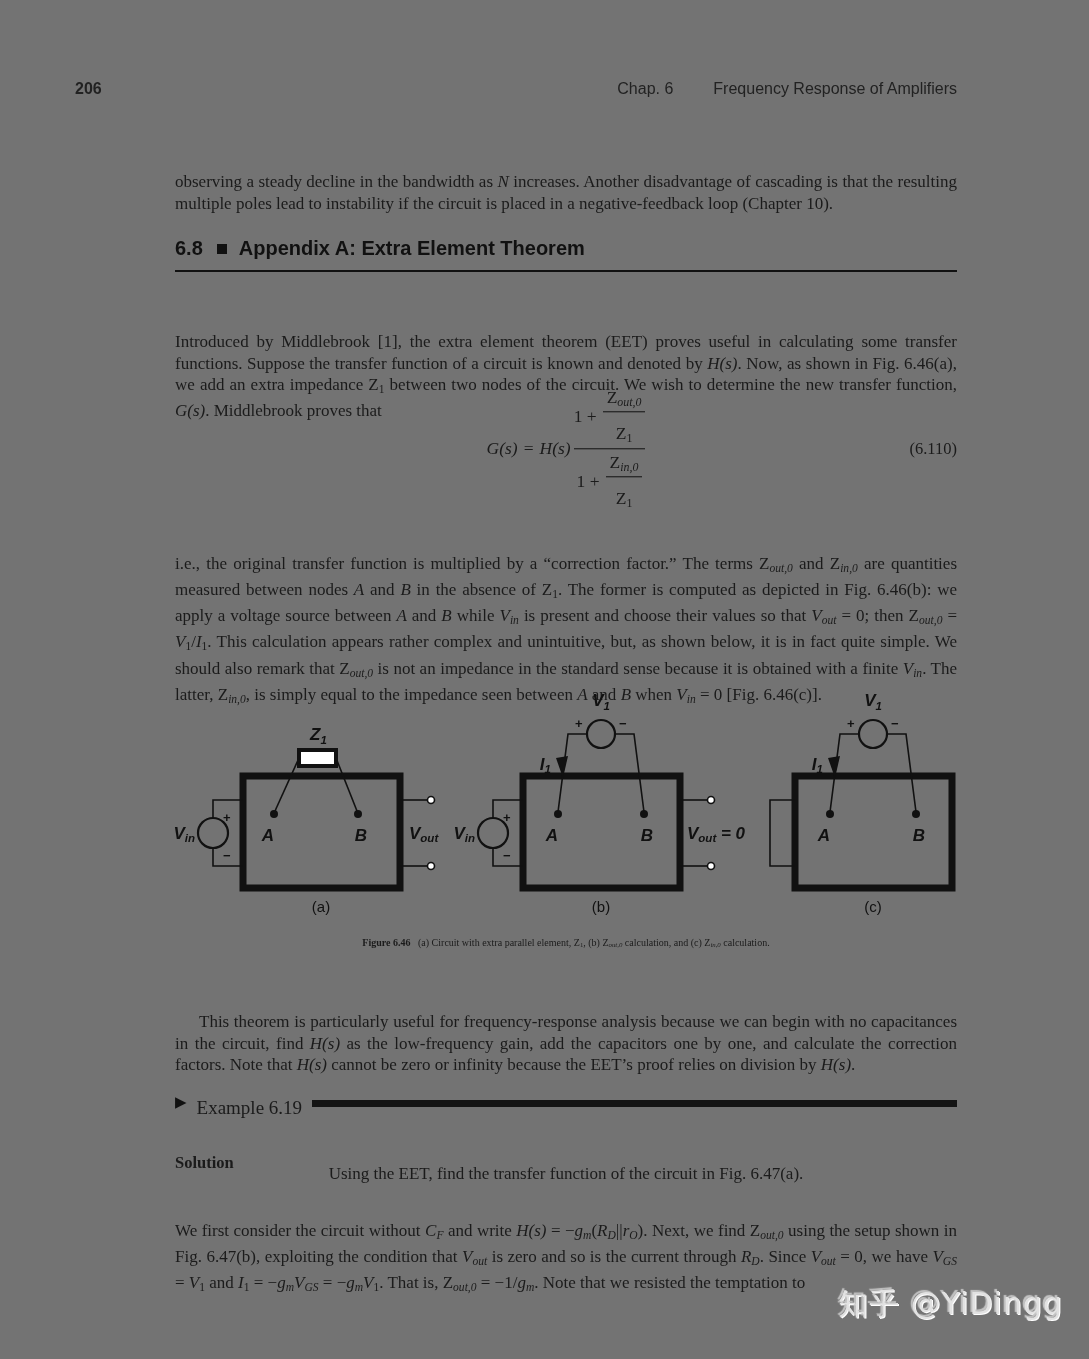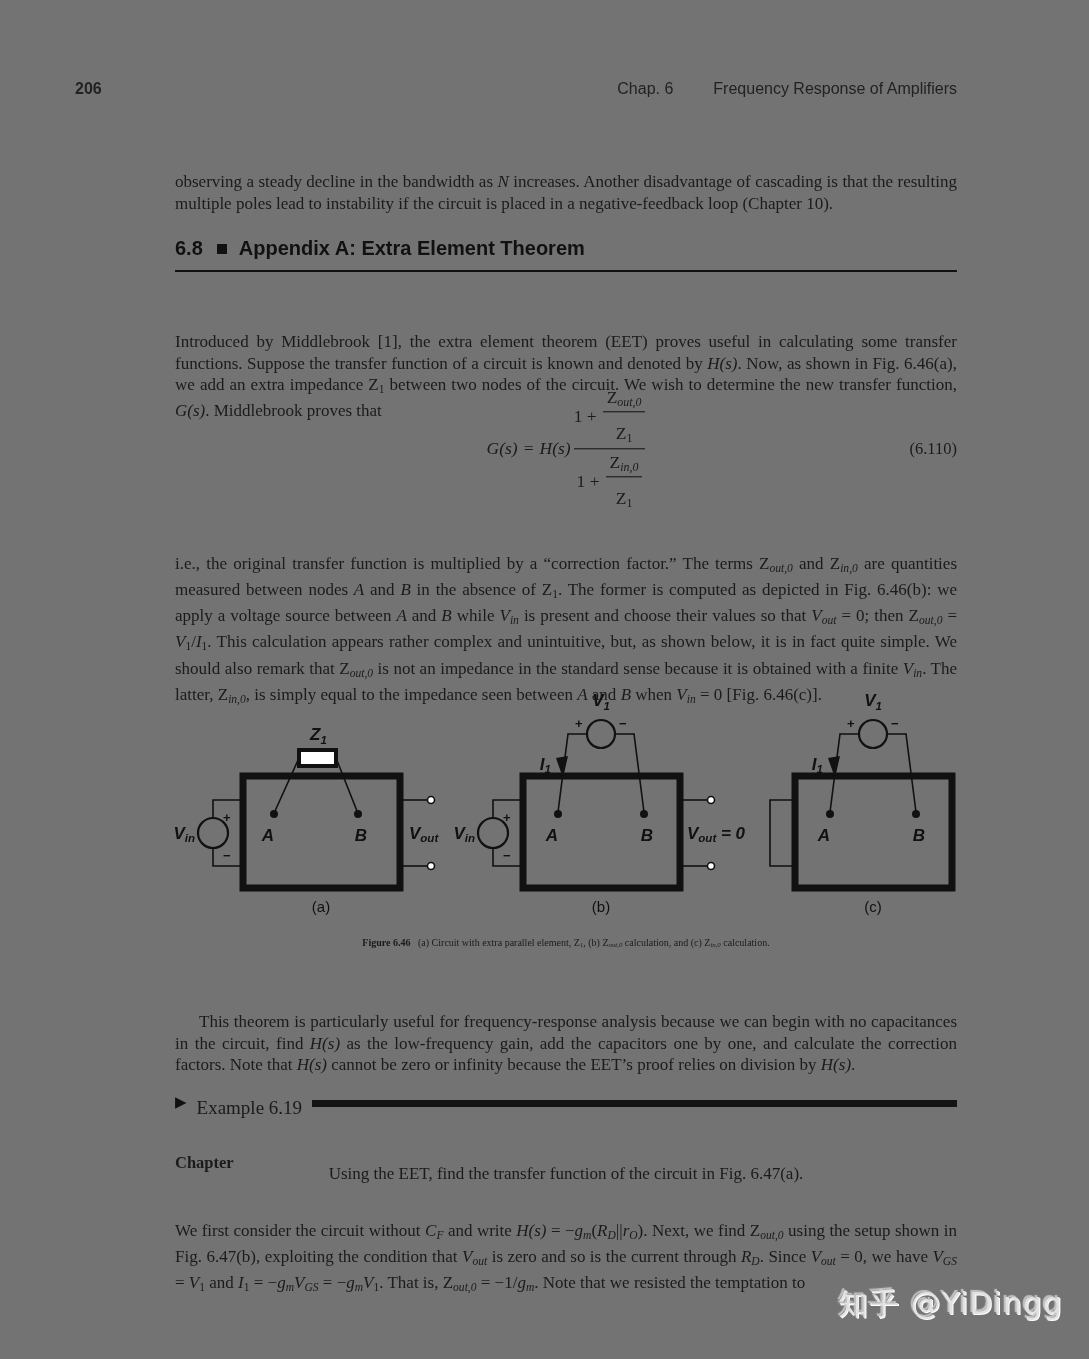--- a/index.html
+++ b/index.html
@@ -186,19 +186,19 @@
   <p class="para indent" style="top:971px">This theorem is particularly useful for frequency-response analysis because we can begin with no capacitances in the circuit, find <span class="rt-i">H(s)</span> as the low-frequency gain, add the capacitors one by one, and calculate the correction factors. Note that <span class="rt-i">H(s)</span> cannot be zero or infinity because the EET’s proof relies on division by <span class="rt-i">H(s)</span>.</p>
 
   <div class="example-head">
     <span class="tri">▶</span>
     <span class="ex-title">Example 6.19</span>
     <span class="ex-bar"></span>
   </div>
 
   <p class="para" style="top:1123px;text-align:center">Using the EET, find the transfer function of the circuit in Fig. 6.47(a).</p>
 
-  <div class="sol-label">Chapter</div>
+  <div class="sol-label">Solution</div>
 
   <p class="para" style="top:1180px">We first consider the circuit without <span class="rt-i">C</span><span class="rt-is">F</span> and write <span class="rt-i">H(s)</span> = −<span class="rt-i">g</span><span class="rt-is">m</span>(<span class="rt-i">R</span><span class="rt-is">D</span>||<span class="rt-i">r</span><span class="rt-is">O</span>). Next, we find Z<span class="rt-is">out,0</span> using the setup shown in Fig. 6.47(b), exploiting the condition that <span class="rt-i">V</span><span class="rt-is">out</span> is zero and so is the current through <span class="rt-i">R</span><span class="rt-is">D</span>. Since <span class="rt-i">V</span><span class="rt-is">out</span> = 0, we have <span class="rt-i">V</span><span class="rt-is">GS</span> = <span class="rt-i">V</span><span class="rt-s">1</span> and <span class="rt-i">I</span><span class="rt-s">1</span> = −<span class="rt-i">g</span><span class="rt-is">m</span><span class="rt-i">V</span><span class="rt-is">GS</span> = −<span class="rt-i">g</span><span class="rt-is">m</span><span class="rt-i">V</span><span class="rt-s">1</span>. That is, Z<span class="rt-is">out,0</span> = −1/<span class="rt-i">g</span><span class="rt-is">m</span>. Note that we resisted the temptation to</p>
 
   <div class="watermark">知乎 @YiDingg</div>
 
 </div>
 
 </body></html>

